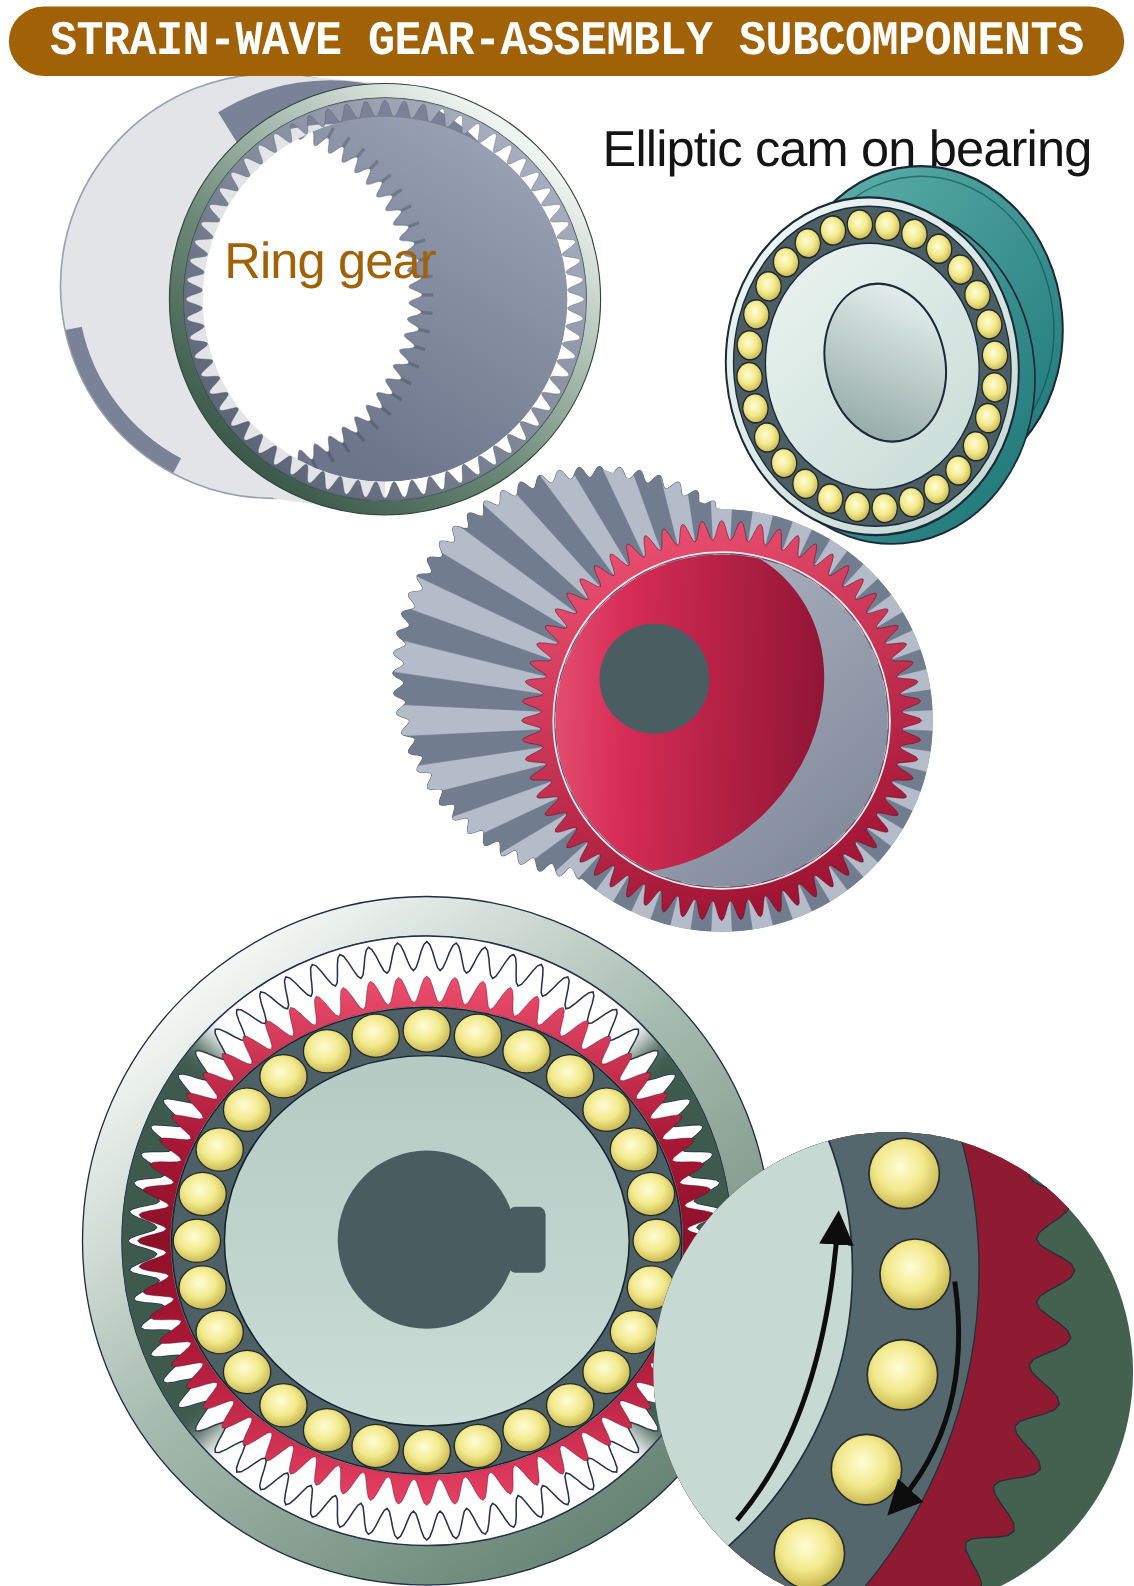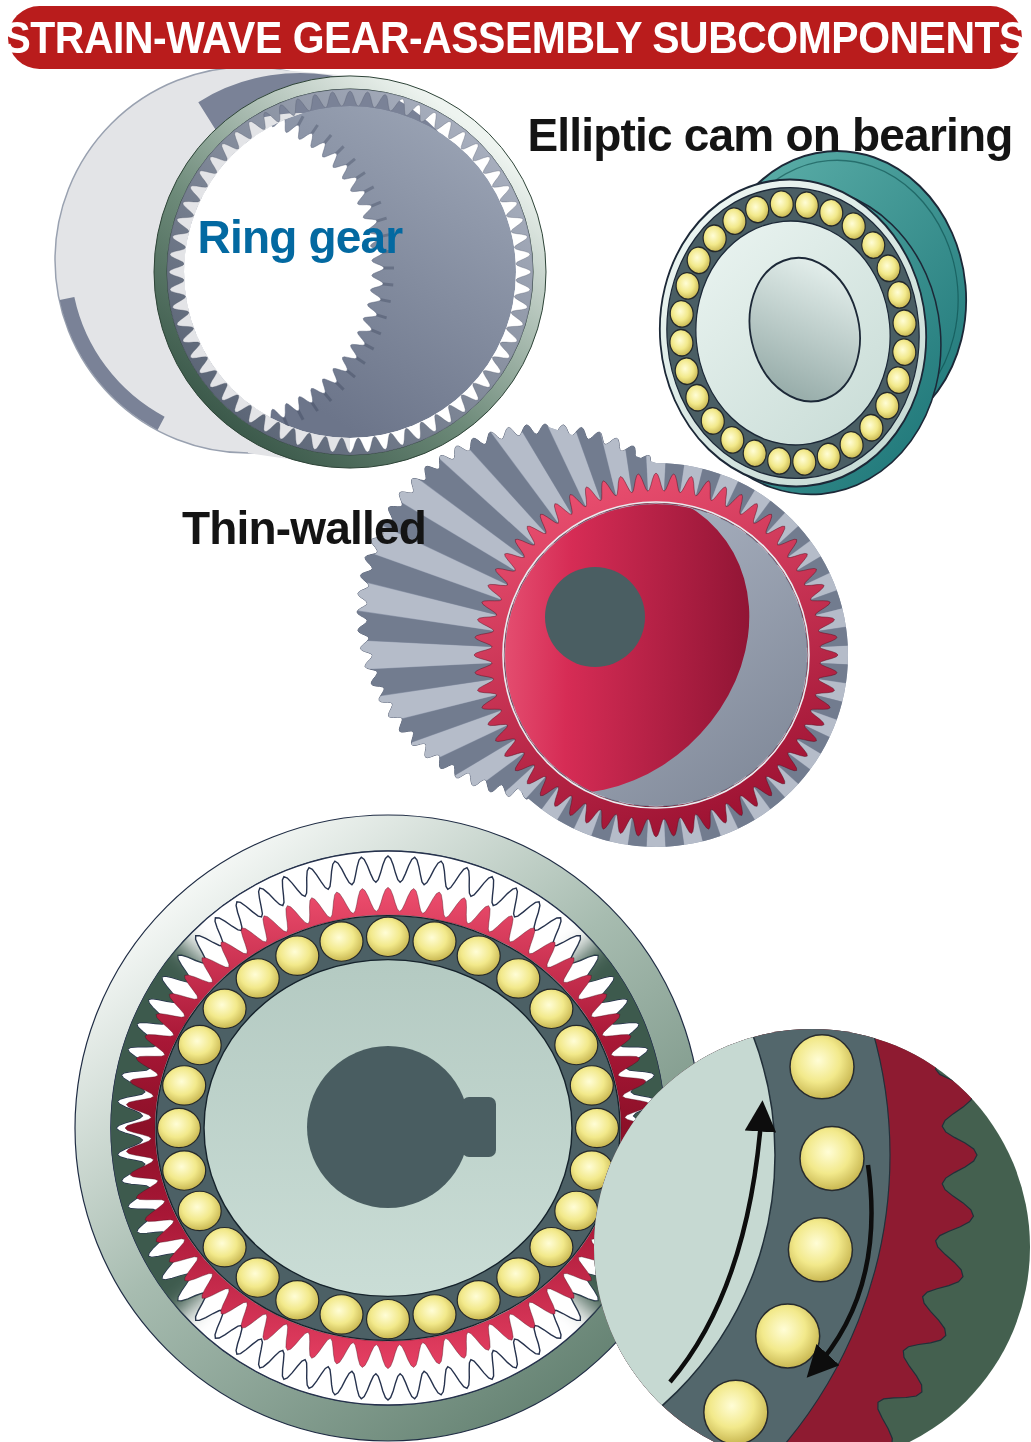--- a/index.html
+++ b/index.html
@@ -5,21 +5,21 @@
   html,body{margin:0;padding:0;background:#ffffff;}
   body{width:1031px;height:1442px;position:relative;overflow:hidden;
        font-family:"Liberation Sans","DejaVu Sans",sans-serif;}
   .stage{position:absolute;inset:0;}
   svg#art{position:absolute;left:0;top:0;}
   .title-bar{position:absolute;left:8px;top:6px;width:1014px;height:63px;
              border-radius:32px;display:flex;align-items:center;justify-content:center;}
   .title-bar span{font-weight:bold;font-size:44px;letter-spacing:-0.5px;white-space:nowrap;
                   transform:scaleX(0.93);}
   .label{position:absolute;font-size:46px;letter-spacing:-0.8px;white-space:nowrap;
-         transform:translateX(-50%);text-align:left;line-height:50px;font-weight:bold;}
+         transform:translateX(-50%);text-align:left;line-height:50px;}
 </style>
 </head>
 <body>
 
 <div class="stage">
 
   <svg id="art" width="1031" height="1442" viewBox="0 0 1031 1442">
     <defs id="defs">
         <radialGradient id="gBall" cx="0.44" cy="0.40" r="0.62">
           <stop offset="0" stop-color="#fffdd6"></stop>
@@ -353,25 +353,24 @@
           <circle cx="787.7" cy="1336.0" r="32" fill="url(#gBall)" stroke="#272b2e" stroke-width="1.5"></circle>
           <circle cx="735.8" cy="1412.2" r="32" fill="url(#gBall)" stroke="#272b2e" stroke-width="1.5"></circle>
           <circle cx="667.6" cy="1474.1" r="32" fill="url(#gBall)" stroke="#272b2e" stroke-width="1.5"></circle>
           <circle cx="440" cy="1155" r="335" fill="#c6d9d2" stroke="#22303a" stroke-width="1.5"></circle>
           <path d="M670 1382Q750 1288 762 1108" fill="none" stroke="#0d0d0d" stroke-width="4.5" marker-end="url(#mArr)"></path>
           <path d="M868 1165Q886 1292 812 1372" fill="none" stroke="#0d0d0d" stroke-width="4.5" marker-end="url(#mArr)"></path>
         </g>
       </g>
   </svg>
 
-  <div class="title-bar" style="background: #b91c1c;">
+  <div class="title-bar" style="background: #a16207; font-family: Liberation Mono, monospace;">
     <span style="color: rgb(255, 255, 255);">STRAIN-WAVE GEAR-ASSEMBLY SUBCOMPONENTS</span>
   </div>
 
-  <div class="label" style="left: 300px; top: 212px; color: #0369a1;">Ring gear</div>
+  <div class="label" style="left: 300px; top: 212px; color: #a16207;">Ring gear</div>
 
   <div class="label" style="left: 770px; top: 110px; color: rgb(20, 20, 20);">Elliptic cam on bearing</div>
 
   <div class="label" style="left: 304px; top: 503px; color: rgb(20, 20, 20);">
-    <div>Thin-walled</div>
   </div>
 
 </div>
 
 </body></html>

